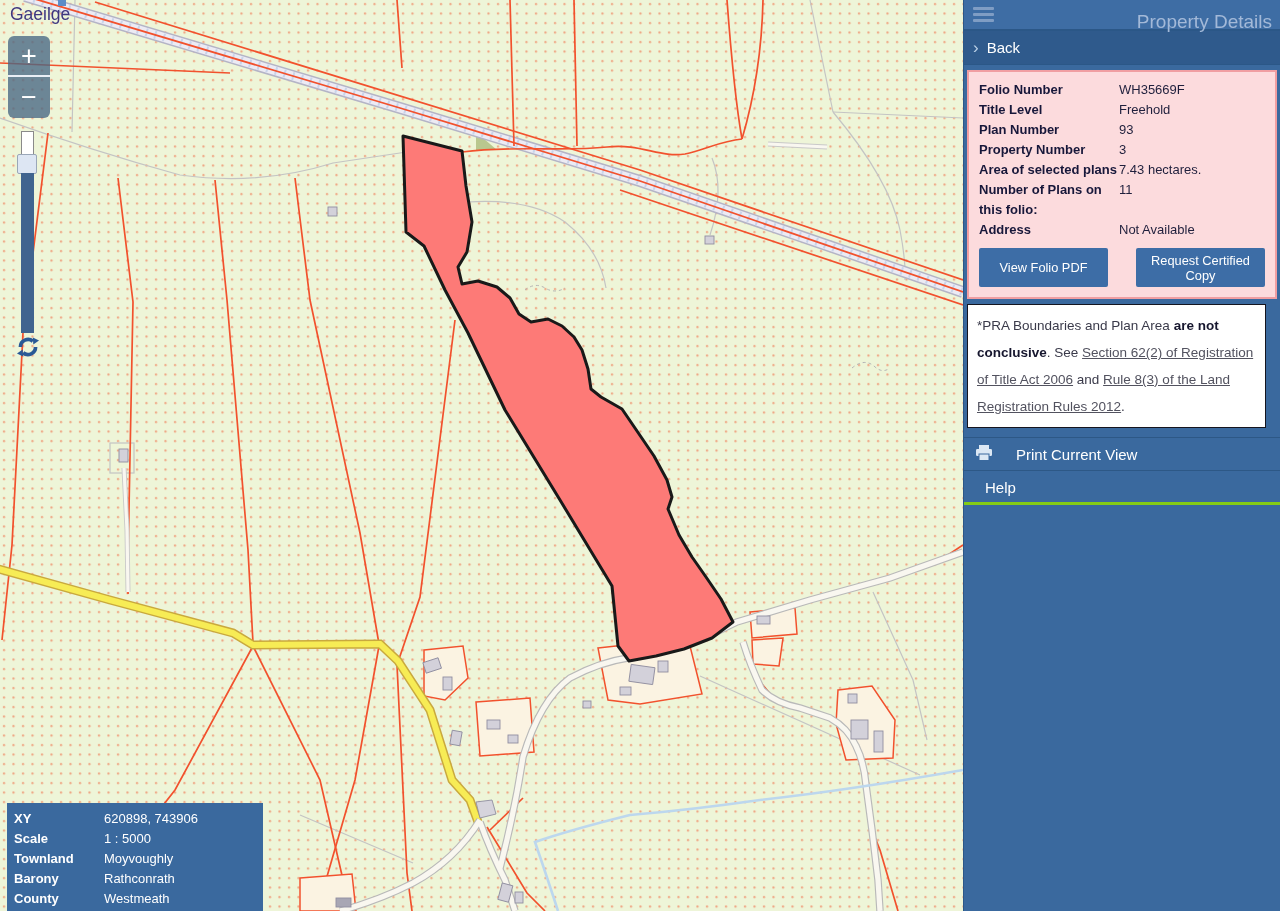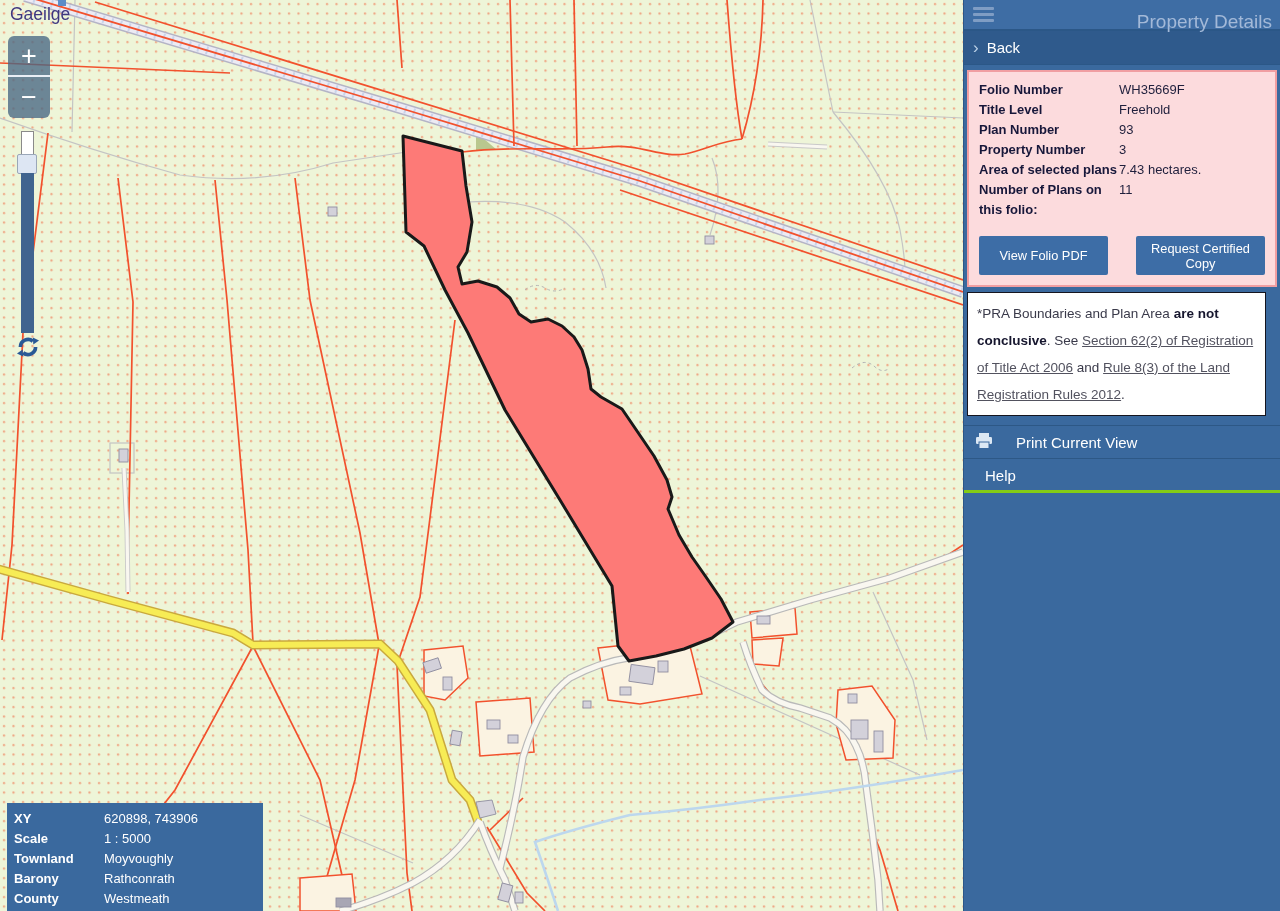--- a/index.html
+++ b/index.html
@@ -33,21 +33,21 @@
   .burger { position:absolute; left:9px; top:7px; width:21px; cursor:pointer; }
   .burger div { height:3px; background:#7f9dc4; margin-bottom:3px; border-radius:1px; }
   .p-title { position:absolute; right:8px; top:11px; font-size:19px; color:#a3b9d8; }
   .back-bar { height:34px; background:#2f5a8c; color:#fff; font-size:15px; line-height:34px; padding-left:9px; cursor:pointer; border-bottom:1px solid #2b5787;}
   .back-bar .chev { color:#bcd2e8; font-size:17px; margin-right:8px; }
 
   .pink-box { margin:5px 3px 0 3px; background:#fcdbdd; border:2px solid #f09ea2; padding:8px 10px 10px 10px; color:#1f1f3c; }
   .d-row { display:flex; font-size:13px; line-height:20px; }
   .d-row .lbl { width:140px; font-weight:bold; flex:none; color:#17173a; }
   .d-row .val { flex:1; }
-  .btn-row { display:flex; gap:28px; margin-top:16px; }
+  .btn-row { display:flex; gap:28px; margin-top:8px; }
   .blue-btn { background:#3d6da6; color:#fff; border:none; font-family:inherit; font-size:12.8px; height:39px; cursor:pointer; border-radius:2px; }
   .blue-btn.b1 { width:129px; }
   .blue-btn.b2 { flex:1; }
 
   .white-box { margin:5px 14px 0 3px; background:#ffffff; border:1.5px solid #15151f; padding:7px 9px; font-size:13.5px;
                line-height:27px; color:#3a3a4a; }
   .white-box b { color:#16162e; }
   .white-box a { color:#52525f; text-decoration:underline; cursor:pointer; }
 
   .print-row { margin-top:9px; height:34px; border-top:1px solid #2d5886; border-bottom:1px solid #2d5886;
@@ -269,20 +269,24 @@
         <span class="val">3</span>
       </div>
       <div class="d-row">
         <span class="lbl">Area of selected plans</span>
         <span class="val">7.43 hectares.</span>
       </div>
       <div class="d-row">
         <span class="lbl">Number of Plans on this folio:</span>
         <span class="val">11</span>
       </div>
+      <div class="d-row">
+        <span class="lbl">Address</span>
+        <span class="val">Not Available</span>
+      </div>
       <div class="btn-row">
         <button class="blue-btn b1">View Folio PDF</button>
         <button class="blue-btn b2">Request Certified Copy</button>
       </div>
     </div>
 
     <div class="white-box"><span> *PRA Boundaries and Plan Area </span><b>are not conclusive</b><span>. See </span><a>Section 62(2) of Registration of Title Act 2006</a><span> and </span><a>Rule 8(3) of the Land Registration Rules 2012</a><span>.</span></div>
 
     <div class="print-row">
       <span>

